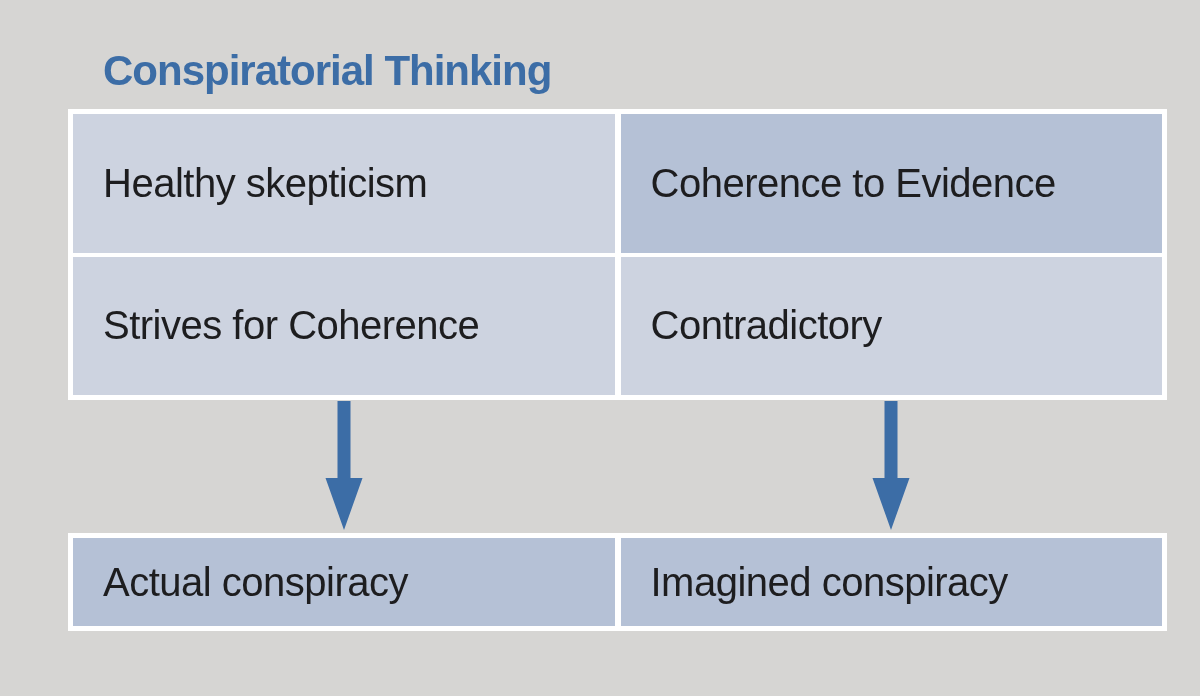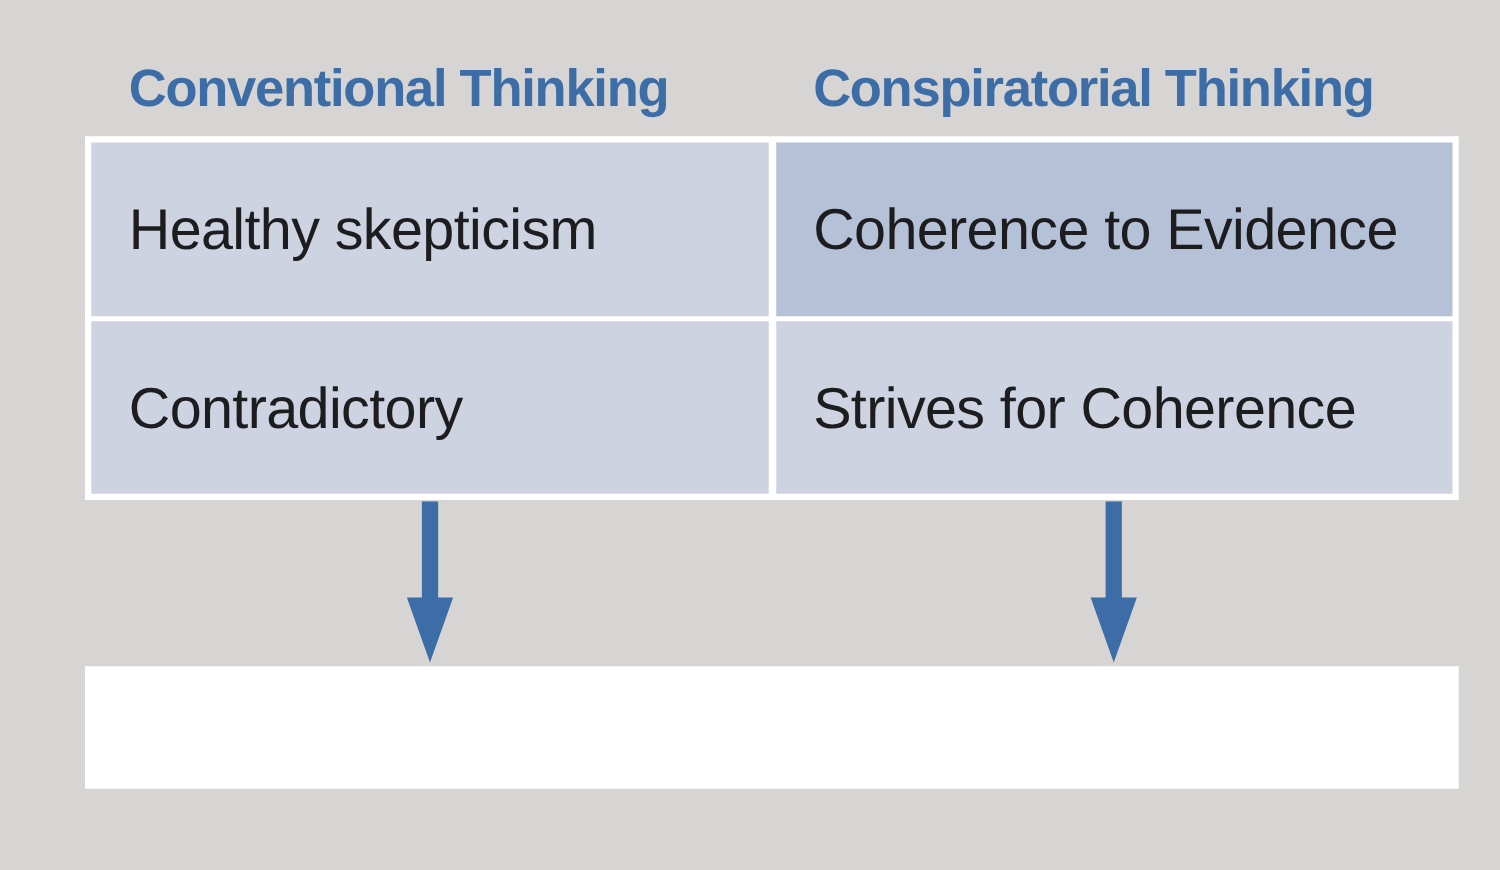--- a/index.html
+++ b/index.html
@@ -53,21 +53,21 @@
     gap: 4px 6px;
     padding: 5px;
   }
   .main-table  { top: 109px; height: 291px; }
   .result-table{ top: 533px; height: 98px; }
 
   .cell {
     display: flex;
     align-items: center;
     padding: 0 20px 0 30px;
-    font-size: 46px;
+    font-size: 40px;
     letter-spacing: -0.5px;
     color: var(--text);
     white-space: nowrap;
     overflow: hidden;
   }
   .cell.light { background: var(--row-light); }
   .cell.dark  { background: var(--row-dark); }
 
   .arrow {
     position: absolute;
@@ -77,34 +77,35 @@
   }
   .arrow-left  { left: 324px; }
   .arrow-right { left: 871px; }
 </style>
 </head>
 <body>
 
 <div class="canvas">
 
   <div class="headers">
-    <div class="col-header">Conventional Thinking</div>
     <div class="col-header">Conspiratorial Thinking</div>
   </div>
 
   <div class="table main-table">
     <div class="cell light">Healthy skepticism</div>
     <div class="cell dark">Coherence to Evidence</div>
+    <div class="cell light">Strives for Coherence</div>
     <div class="cell light">Contradictory</div>
-    <div class="cell light">Strives for Coherence</div>
   </div>
 
   <svg class="arrow arrow-left" viewBox="0 0 40 130" aria-hidden="true">
     <polygon points="13.5,0 26.5,0 26.5,77 38.5,77 20,129 1.5,77 13.5,77" fill="var(--accent-blue)"></polygon>
   </svg>
   <svg class="arrow arrow-right" viewBox="0 0 40 130" aria-hidden="true">
     <polygon points="13.5,0 26.5,0 26.5,77 38.5,77 20,129 1.5,77 13.5,77" fill="var(--accent-blue)"></polygon>
   </svg>
 
   <div class="table result-table">
+    <div class="cell dark">Actual conspiracy</div>
+    <div class="cell dark">Imagined conspiracy</div>
   </div>
 
 </div>
 
 </body></html>

